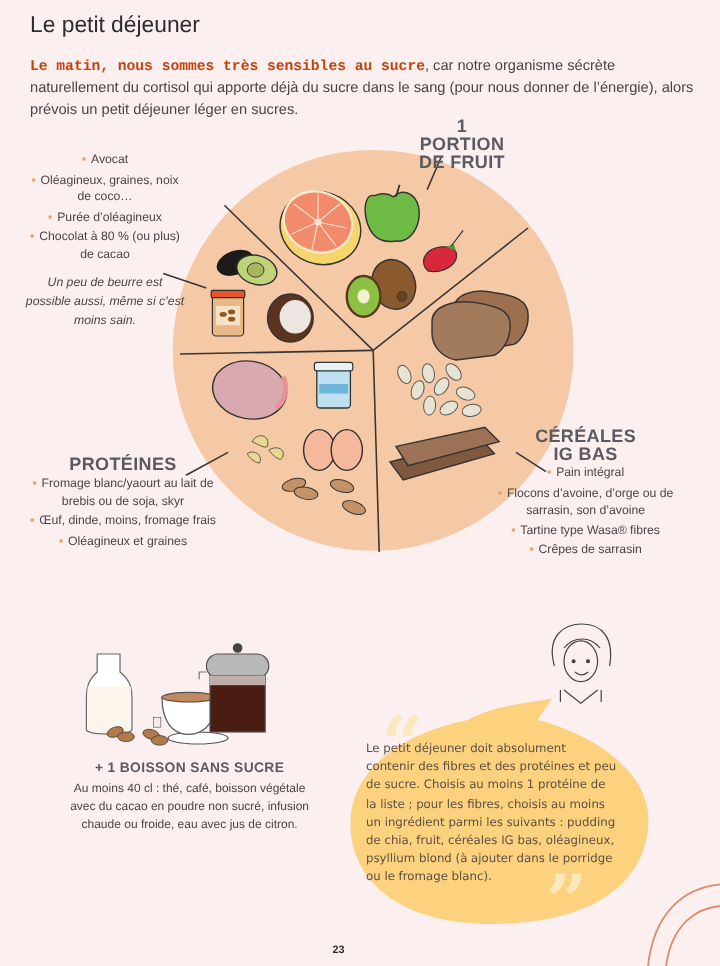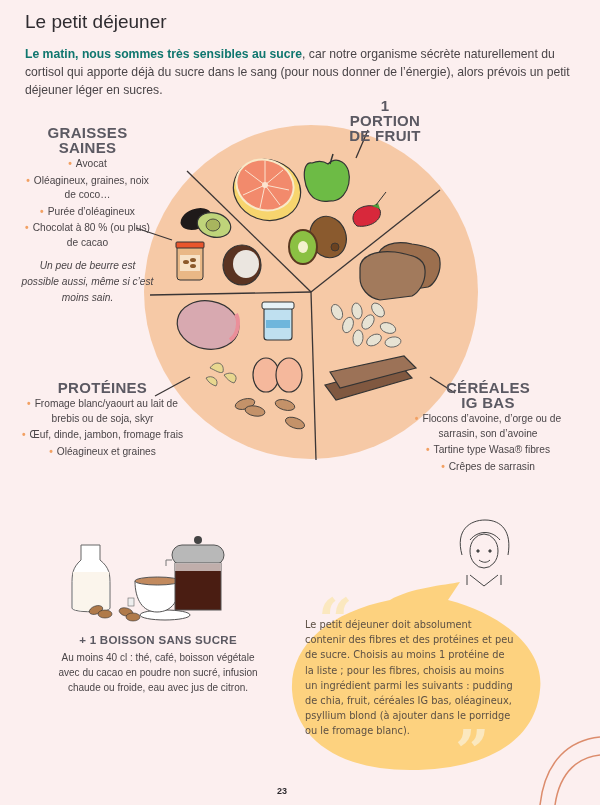--- a/index.html
+++ b/index.html
@@ -10,37 +10,37 @@
     color: #3e3b40;
   }
   .title {
     position: absolute; left: 25px; top: 11px;
     font-size: 19px; font-weight: normal; color: #2f2c30; margin: 0; text-align: center;
   }
   .intro {
     position: absolute; left: 25px; top: 45px; width: 555px;
     font-size: 12.2px; line-height: 18px; color: #4a4548; margin: 0;
   }
-  .intro b { color: #0f766e; }
+  .intro b { color: #c2410c; font-family: Liberation Mono, monospace; }
   .plate { position: absolute; left: 0; top: 0; }
   .section {
     position: absolute; text-align: center; color: #4a4548;
     font-size: 10.2px; line-height: 14.5px;
   }
   .section h3 {
     margin: 0 0 2px 0; font-size: 15px; letter-spacing: 0.3px;
     color: #5b5962; font-weight: bold; line-height: 15px;
   }
   .section .item { margin: 2px 0; }
   .section .bullet { color: #f2a062; margin-right: 4px; font-weight: bold; }
   .section .note { font-style: italic; margin-top: 8px; line-height: 16px; }
   .fruit-label { left: 345px; top: 98px; width: 80px; }
   .fats { left: 20px; top: 125px; width: 135px; }
   .proteins { left: 20px; top: 380px; width: 165px; }
-  .cereals { left: 408px; top: 380px; width: 160px; }
+  .cereals { left: 408px; top: 356px; width: 160px; }
   .drink { left: 52px; top: 633px; width: 212px; font-size: 10px; line-height: 15px; text-align: center; }
   .drink h3 { font-size: 11.5px; }
   .bubble {
     position: absolute; left: 305px; top: 605px; width: 210px; height: 160px;
     color: #5c5044; font-family: "DejaVu Sans", sans-serif;
     font-size: 9.8px; line-height: 15.2px;
   }
   .quote-mark {
     position: absolute; font-family: "DejaVu Serif", serif; font-size: 60px;
     color: #fbe8bf; line-height: 1; font-weight: bold;
@@ -218,37 +218,37 @@
     <path d="M540 805 C545 760 570 740 600 737"></path>
     <path d="M555 805 C560 770 580 757 600 755"></path>
   </g>
 </svg>
 
 <div class="section fruit-label">
   <h3><span>1 PORTION</span><br><span>DE FRUIT</span></h3>
 </div>
 
 <div class="section fats">
-  <h3>GRAISSES SAINES</h3>
   <div class="item"><span class="bullet">•</span><span>Avocat</span></div>
   <div class="item"><span class="bullet">•</span><span>Oléagineux, graines, noix de coco…</span></div>
   <div class="item"><span class="bullet">•</span><span>Purée d’oléagineux</span></div>
   <div class="item"><span class="bullet">•</span><span>Chocolat à 80 % (ou plus) de cacao</span></div>
   <div class="note">Un peu de beurre est possible aussi, même si c’est moins sain.</div>
 </div>
 
 <div class="section proteins">
   <h3>PROTÉINES</h3>
   <div class="item"><span class="bullet">•</span><span>Fromage blanc/yaourt au lait de brebis ou de soja, skyr</span></div>
-  <div class="item"><span class="bullet">•</span><span>Œuf, dinde, jambon, fromage frais</span></div>
+  <div class="item"><span class="bullet">•</span><span>Œuf, dinde, moins, fromage frais</span></div>
   <div class="item"><span class="bullet">•</span><span>Oléagineux et graines</span></div>
 </div>
 
 <div class="section cereals">
   <h3><span>CÉRÉALES</span><br><span>IG BAS</span></h3>
+  <div class="item"><span class="bullet">•</span><span>Pain intégral</span></div>
   <div class="item"><span class="bullet">•</span><span>Flocons d’avoine, d’orge ou de sarrasin, son d’avoine</span></div>
   <div class="item"><span class="bullet">•</span><span>Tartine type Wasa® fibres</span></div>
   <div class="item"><span class="bullet">•</span><span>Crêpes de sarrasin</span></div>
 </div>
 
 <div class="section drink">
   <h3>+ 1 BOISSON SANS SUCRE</h3>
   <div>Au moins 40 cl : thé, café, boisson végétale avec du cacao en poudre non sucré, infusion chaude ou froide, eau avec jus de citron.</div>
 </div>
 

